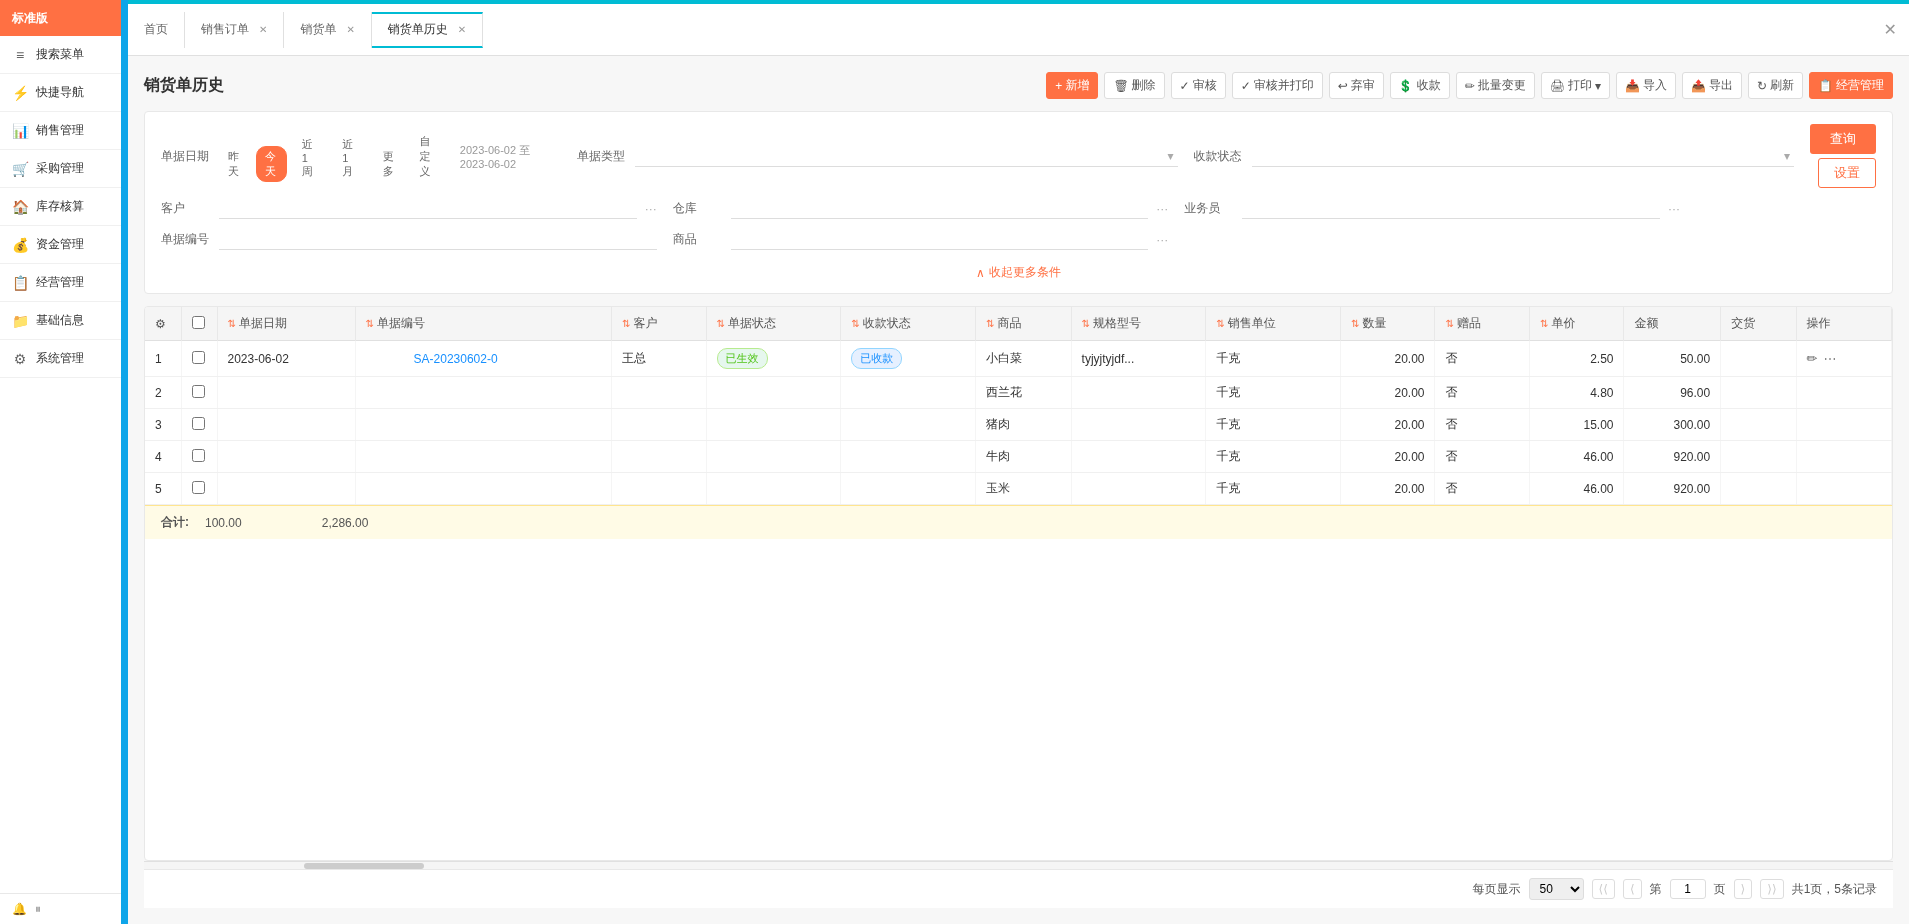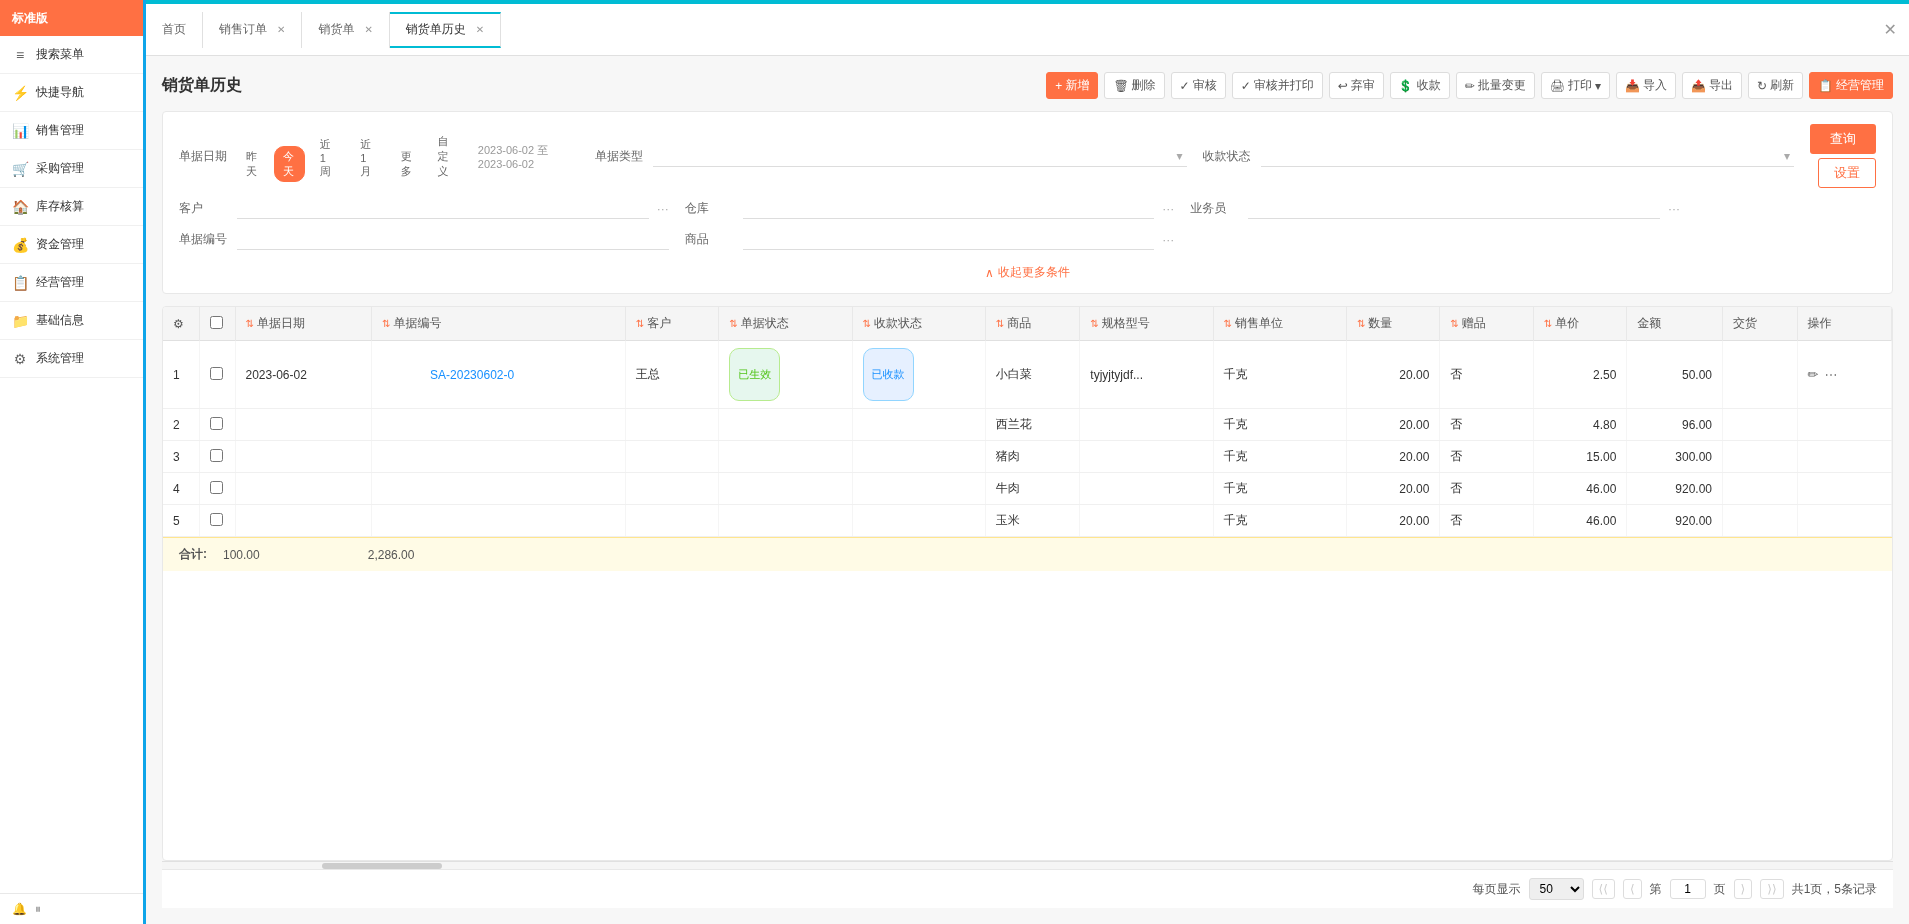--- a/index.html
+++ b/index.html
@@ -1,22 +1,22 @@
 <!DOCTYPE html>
 <html><head>
   <meta charset="utf-8">
   <style>
     * { box-sizing: border-box; margin: 0; padding: 0; font-family: 'Microsoft YaHei', Arial, sans-serif; font-size: 12px; }
     body { display: flex; height: 924px; overflow: hidden; background: #f5f5f5; }
 
     
     .sidebar {
-      width: 146px;
-      background: #fff;
-      border-right: 3px solid #0ea5e9;
+      width: 128px;
+      background: #fff;
+      border-right: 7px solid #0ea5e9;
       display: flex;
       flex-direction: column;
       flex-shrink: 0;
     }
     .sidebar-header {
       background: #ff7043;
       color: #fff;
       padding: 8px 12px;
       font-size: 13px;
       font-weight: bold;
@@ -235,40 +235,40 @@
     td {
       padding: 7px 10px;
       border-bottom: 1px solid #f0f0f0;
       border-right: 1px solid #f5f5f5;
       color: #333;
       font-size: 12px;
       white-space: nowrap;
     }
     .badge {
       display: inline-block;
-      padding: 18px 8px;
+      padding: 2px 8px;
       border-radius: 10px;
       font-size: 11px;
     }
     .badge-green { background: #e6f7ee; color: #52c41a; border: 1px solid #b7eb8f; }
     .badge-blue { background: #e6f0ff; color: #1890ff; border: 1px solid #91d5ff; }
     .action-icon { cursor: pointer; color: #666; margin-right: 6px; font-size: 13px; }
 
     
     .table-footer {
       background: #fffbe6;
       border-top: 1px solid #ffe58f;
       padding: 8px 16px;
       display: flex;
       align-items: center;
       font-size: 12px;
       color: #555;
     }
     .summary-label { font-weight: bold; margin-right: 16px; }
-    .summary-data { display: flex; gap: 108px; }
+    .summary-data { display: flex; gap: 80px; }
 
     
     .pagination {
       display: flex;
       align-items: center;
       justify-content: flex-end;
       padding: 8px 16px;
       background: #fff;
       border-top: 1px solid #e8e8e8;
       gap: 8px;

